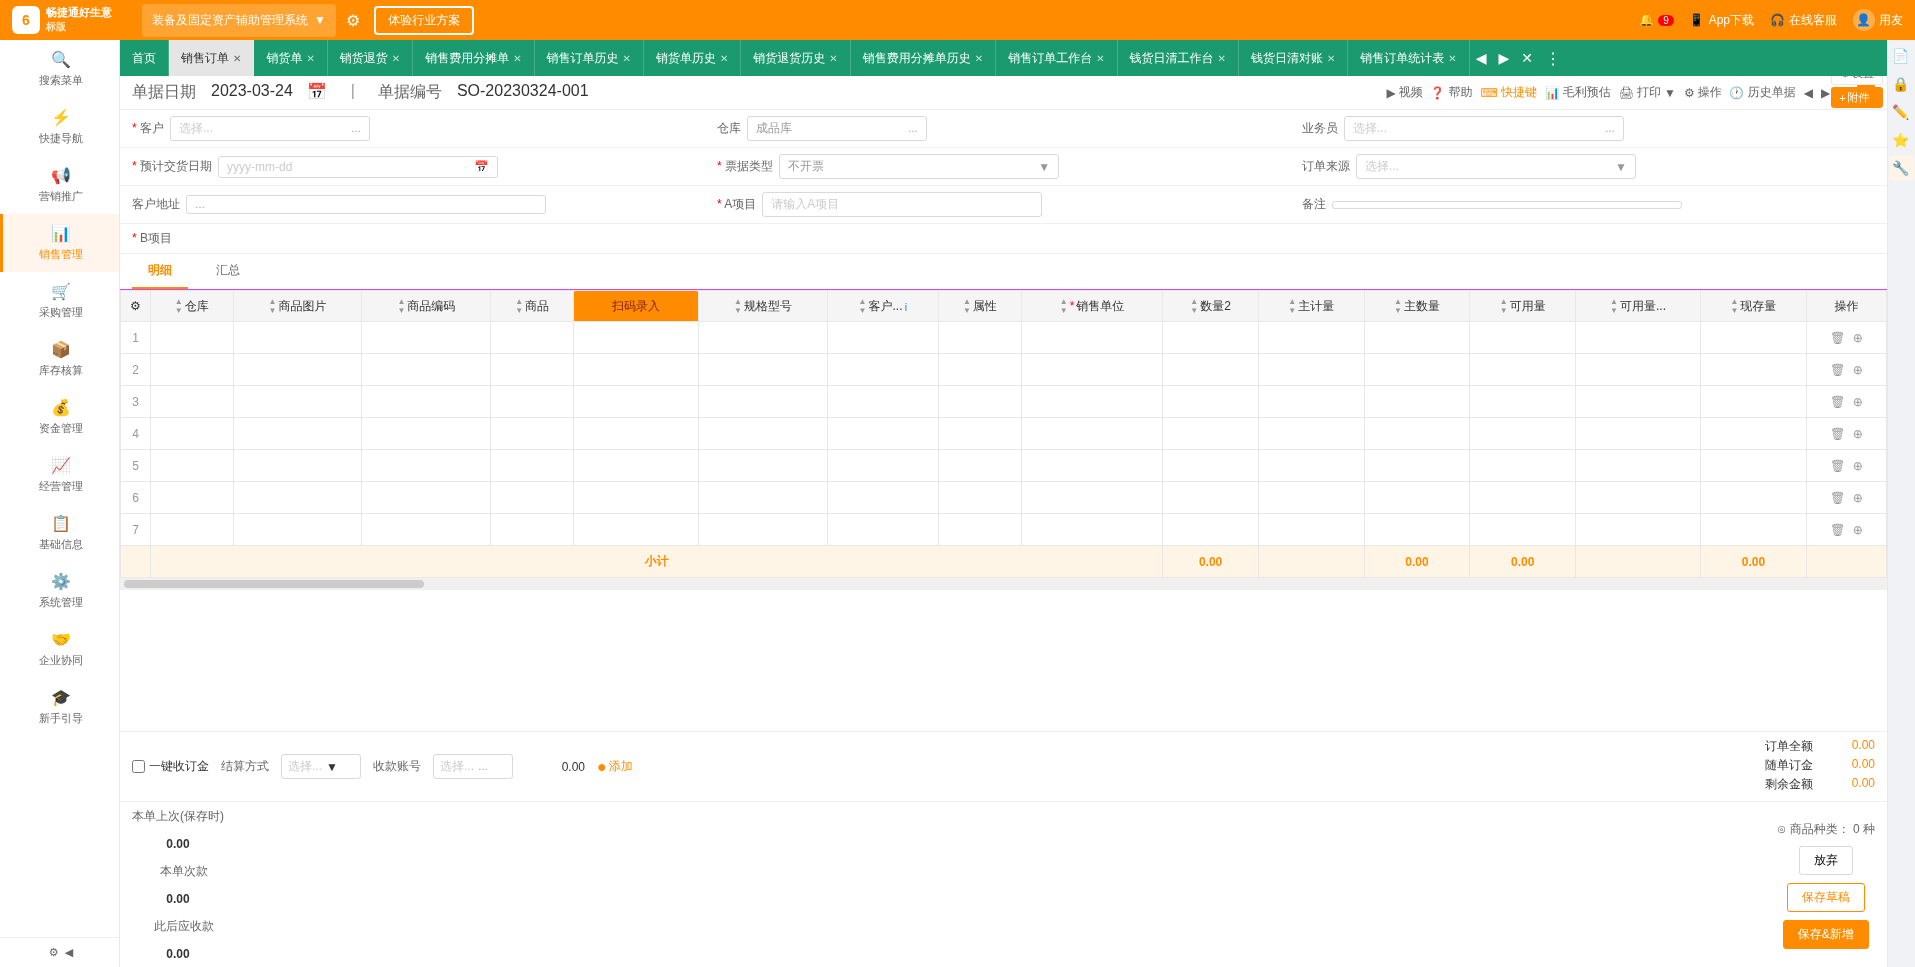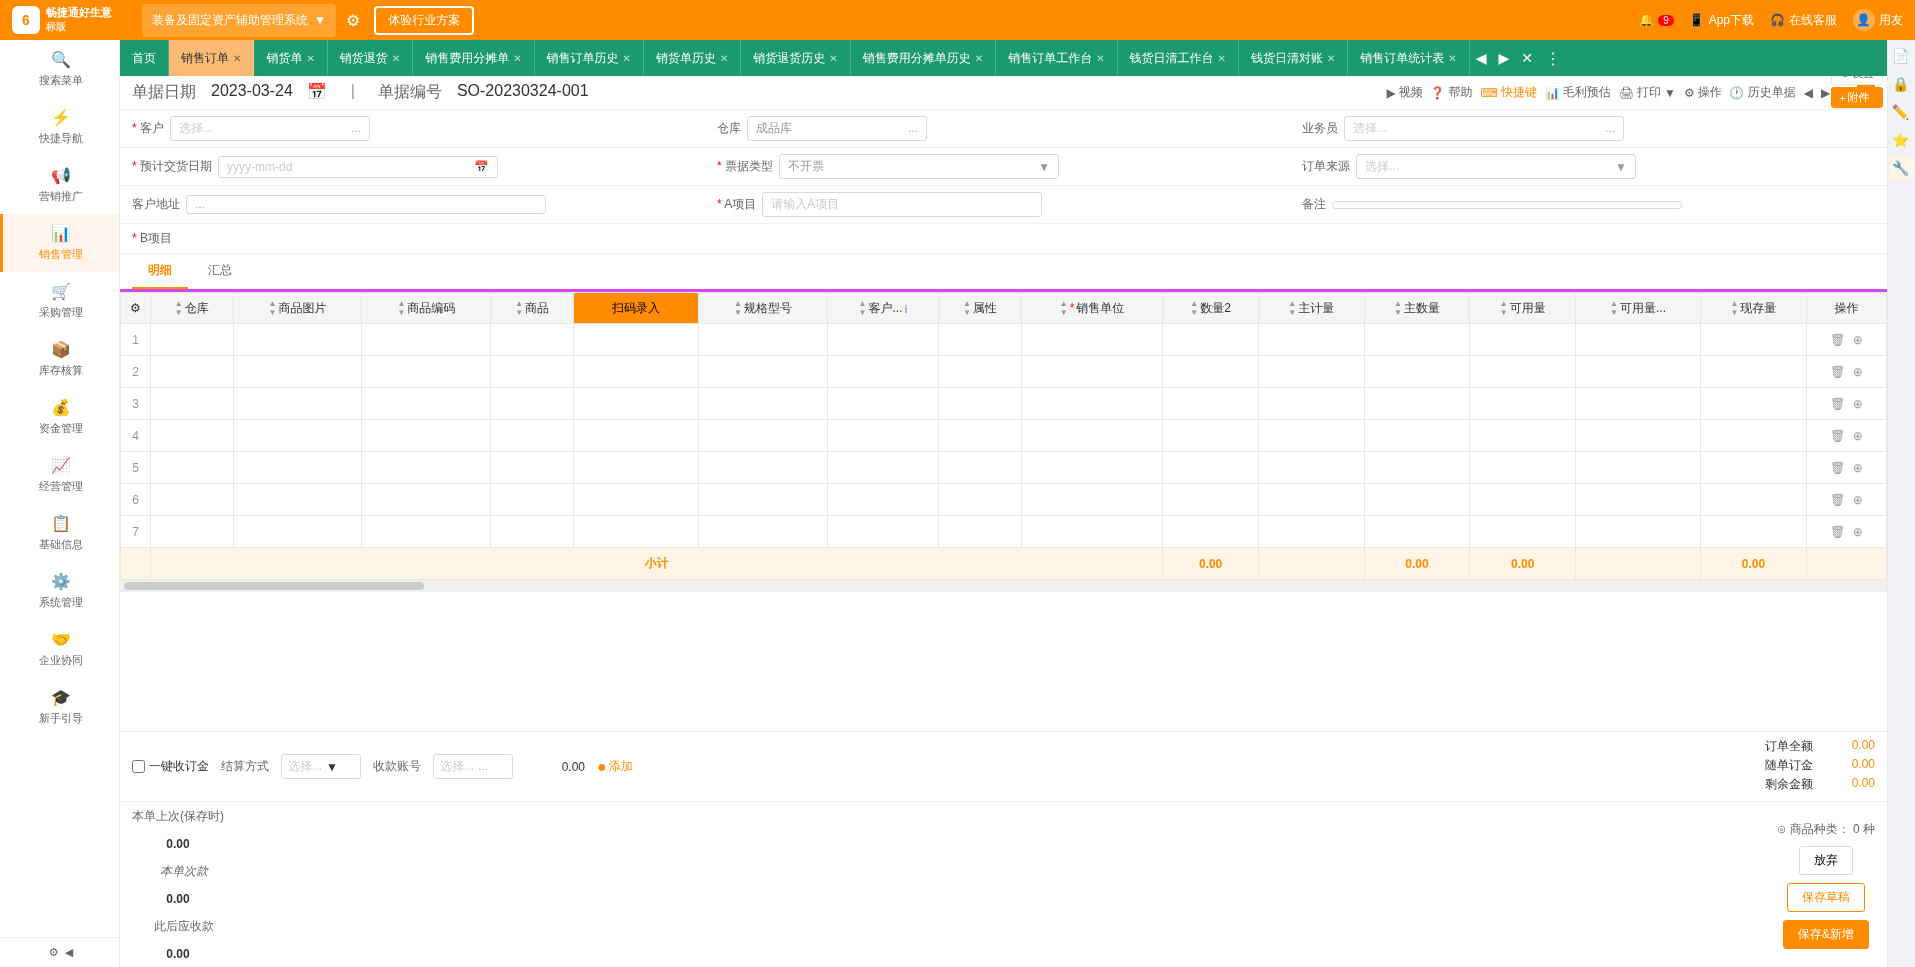--- a/index.html
+++ b/index.html
@@ -24,21 +24,21 @@
     .sidebar-icon { font-size: 16px; }
     .sidebar-bottom { margin-top: auto; border-top: 1px solid #eee; }
     .sidebar-bottom .sidebar-item { flex-direction: row; justify-content: center; gap: 6px; padding: 8px; }
 
     
     .main { flex: 1; display: flex; flex-direction: column; overflow: hidden; }
 
     
     .tab-bar { background: #1a9a6e; display: flex; align-items: center; height: 36px; overflow: hidden; }
     .tab-item { display: flex; align-items: center; gap: 4px; padding: 0 12px; height: 36px; color: white; font-size: 12px; cursor: pointer; white-space: nowrap; border-right: 1px solid rgba(255,255,255,0.2); }
-    .tab-item.active { background: #fdba74; color: #333; }
+    .tab-item.active { background: #e5e5e5; color: #333; }
     .tab-item .close-x { font-size: 10px; opacity: 0.7; }
     .tab-nav-btn { background: none; border: none; color: white; padding: 0 6px; cursor: pointer; font-size: 14px; }
 
     
     .content { flex: 1; background: #f0f2f5; overflow: hidden; display: flex; flex-direction: column; }
 
     
     .form-toolbar { display: flex; align-items: center; justify-content: space-between; padding: 6px 12px; background: white; border-bottom: 1px solid #eee; }
     .form-toolbar-left { display: flex; align-items: flex-start; gap: 15px; font-size: 16px; }
     .form-toolbar-right { display: flex; align-items: center; gap: 8px; font-size: 12px; color: #666; }
@@ -48,21 +48,21 @@
     
     .form-row { display: flex; align-items: center; gap: 12px; padding: 6px 12px; background: white; border-bottom: 1px solid #f0f0f0; }
     .form-field { display: flex; align-items: center; gap: 6px; flex: 1; }
     .form-label { color: #666; white-space: nowrap; font-size: 12px; }
     .form-label.required::before { content: '* '; color: red; }
     .form-input { border: 1px solid #d9d9d9; border-radius: 3px; padding: 3px 8px; font-size: 12px; color: #999; min-width: 120px; background: white; cursor: pointer; display: flex; align-items: center; justify-content: space-between; }
     .form-input.wide { min-width: 200px; }
     .dots { color: #999; font-size: 10px; }
 
     
-    .detail-tabs { display: flex; gap: 4px; padding: 0 12px; background: white; border-bottom: 3px solid #d946ef; }
+    .detail-tabs { display: flex; gap: 12px; padding: 0 12px; background: white; border-bottom: 1px solid #d946ef; }
     .detail-tab { padding: 8px 16px; cursor: pointer; font-size: 12px; color: #666; border-bottom: 2px solid transparent; }
     .detail-tab.active { color: #ff8c00; border-bottom-color: #ff8c00; font-weight: bold; }
 
     
     .table-wrap { flex: 1; overflow: auto; background: white; }
     table { width: 100%; border-collapse: collapse; font-size: 12px; }
     table th { background: #f5f5f5; border: 1px solid #e8e8e8; padding: 6px 4px; text-align: center; white-space: nowrap; color: #333; font-weight: normal; }
     table td { border: 1px solid #e8e8e8; padding: 4px; text-align: center; height: 32px; }
     table td.row-num { color: #999; width: 30px; }
     .total-row td { background: #fff5e6; font-weight: bold; }
@@ -416,21 +416,21 @@
                       <span>▲</span>
                       <span>▼</span>
                     </div>商品编码</div>
                 </th>
               <th>
                   <div class="col-header-sort"><div class="sort-arrows">
                       <span>▲</span>
                       <span>▼</span>
                     </div>商品</div>
                 </th>
-              <th style="background:#ff8c00; color:#000000; border-radius:3px; cursor:pointer; padding:4px 8px;">扫码录入</th>
+              <th style="background:#ff8c00; color:#7f1d1d; border-radius:3px; cursor:pointer; padding:4px 8px;">扫码录入</th>
               <th>
                   <div class="col-header-sort"><div class="sort-arrows">
                       <span>▲</span>
                       <span>▼</span>
                     </div>规格型号</div>
                 </th>
               <th>
                   <div class="col-header-sort"><div class="sort-arrows">
                       <span>▲</span>
                       <span>▼</span>
@@ -699,21 +699,21 @@
               <span class="val">0.00</span>
             </div>
           </div>
         </div>
       </div>
 
       <div class="bottom-bar">
         <div class="bottom-left">
           <span style="color:#666;">本单上次(保存时)</span>
           <span style="font-weight:bold;">0.00</span>
-          <span style="color:#666; margin-left:12px;font-style:italic;">本单次款</span>
+          <span style="color:#666; margin-left:12px;">本单次款</span>
           <span style="font-weight:bold;">0.00</span>
           <span style="color:#666; margin-left:12px;">此后应收款</span>
           <span style="font-weight:bold;">0.00</span>
         </div>
         <div style="display:flex; align-items:center; gap:8px;flex-direction:column;">
           <span style="color:#666;">
             <span>⊙</span>
             <span>商品种类：</span>
             <span>0 种</span>
           </span>

